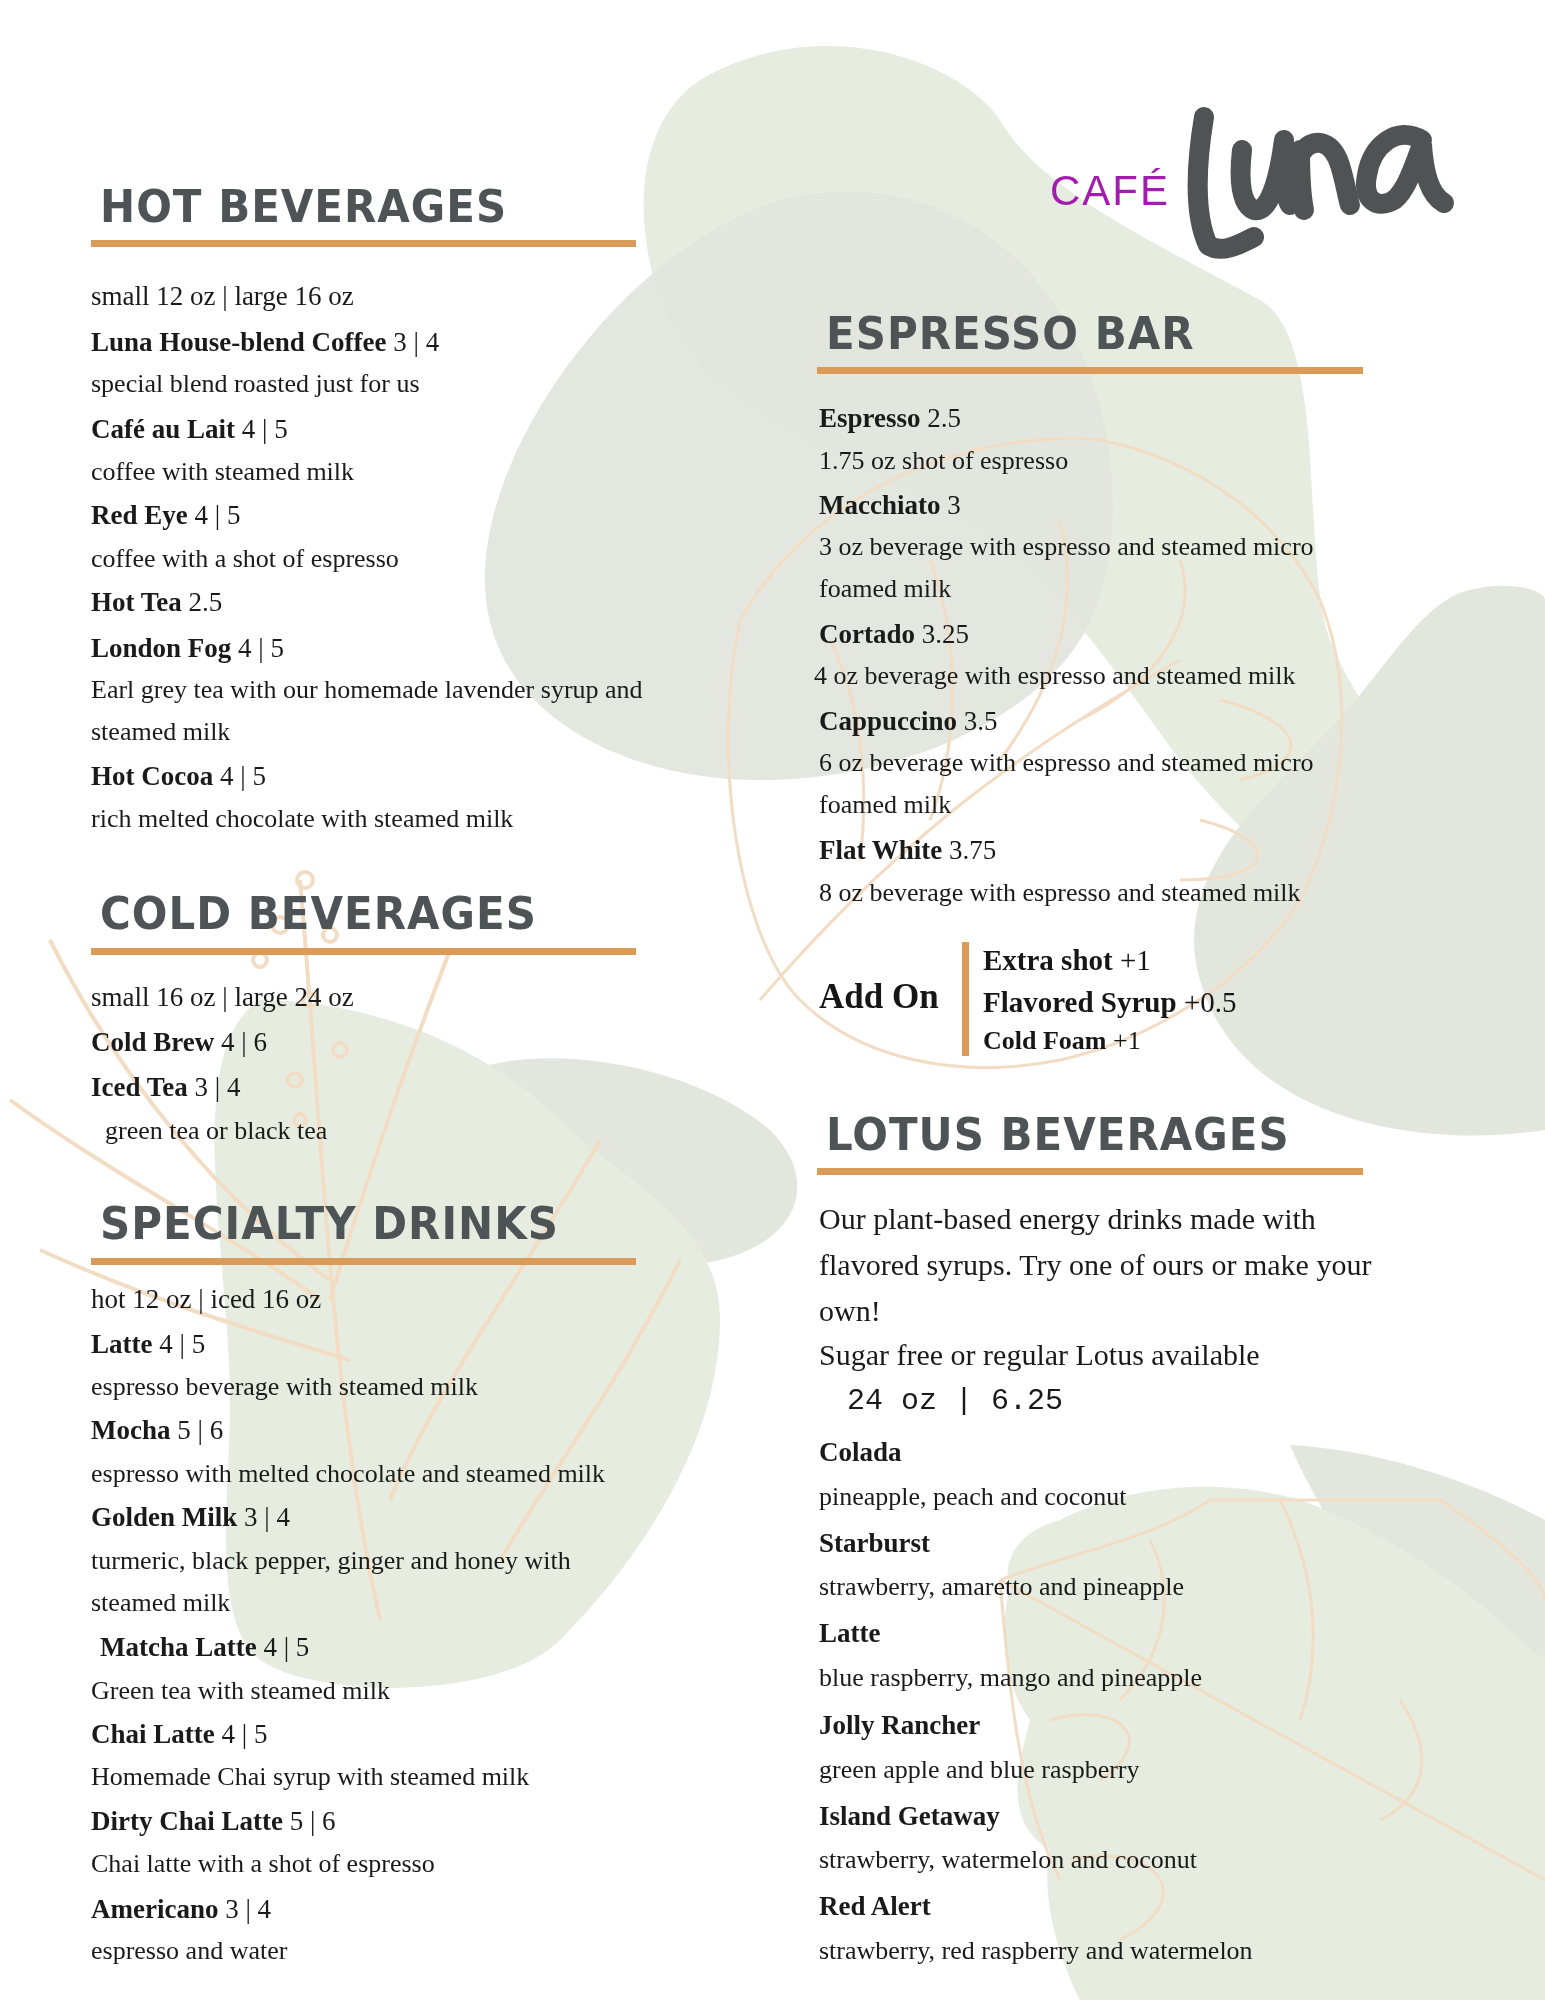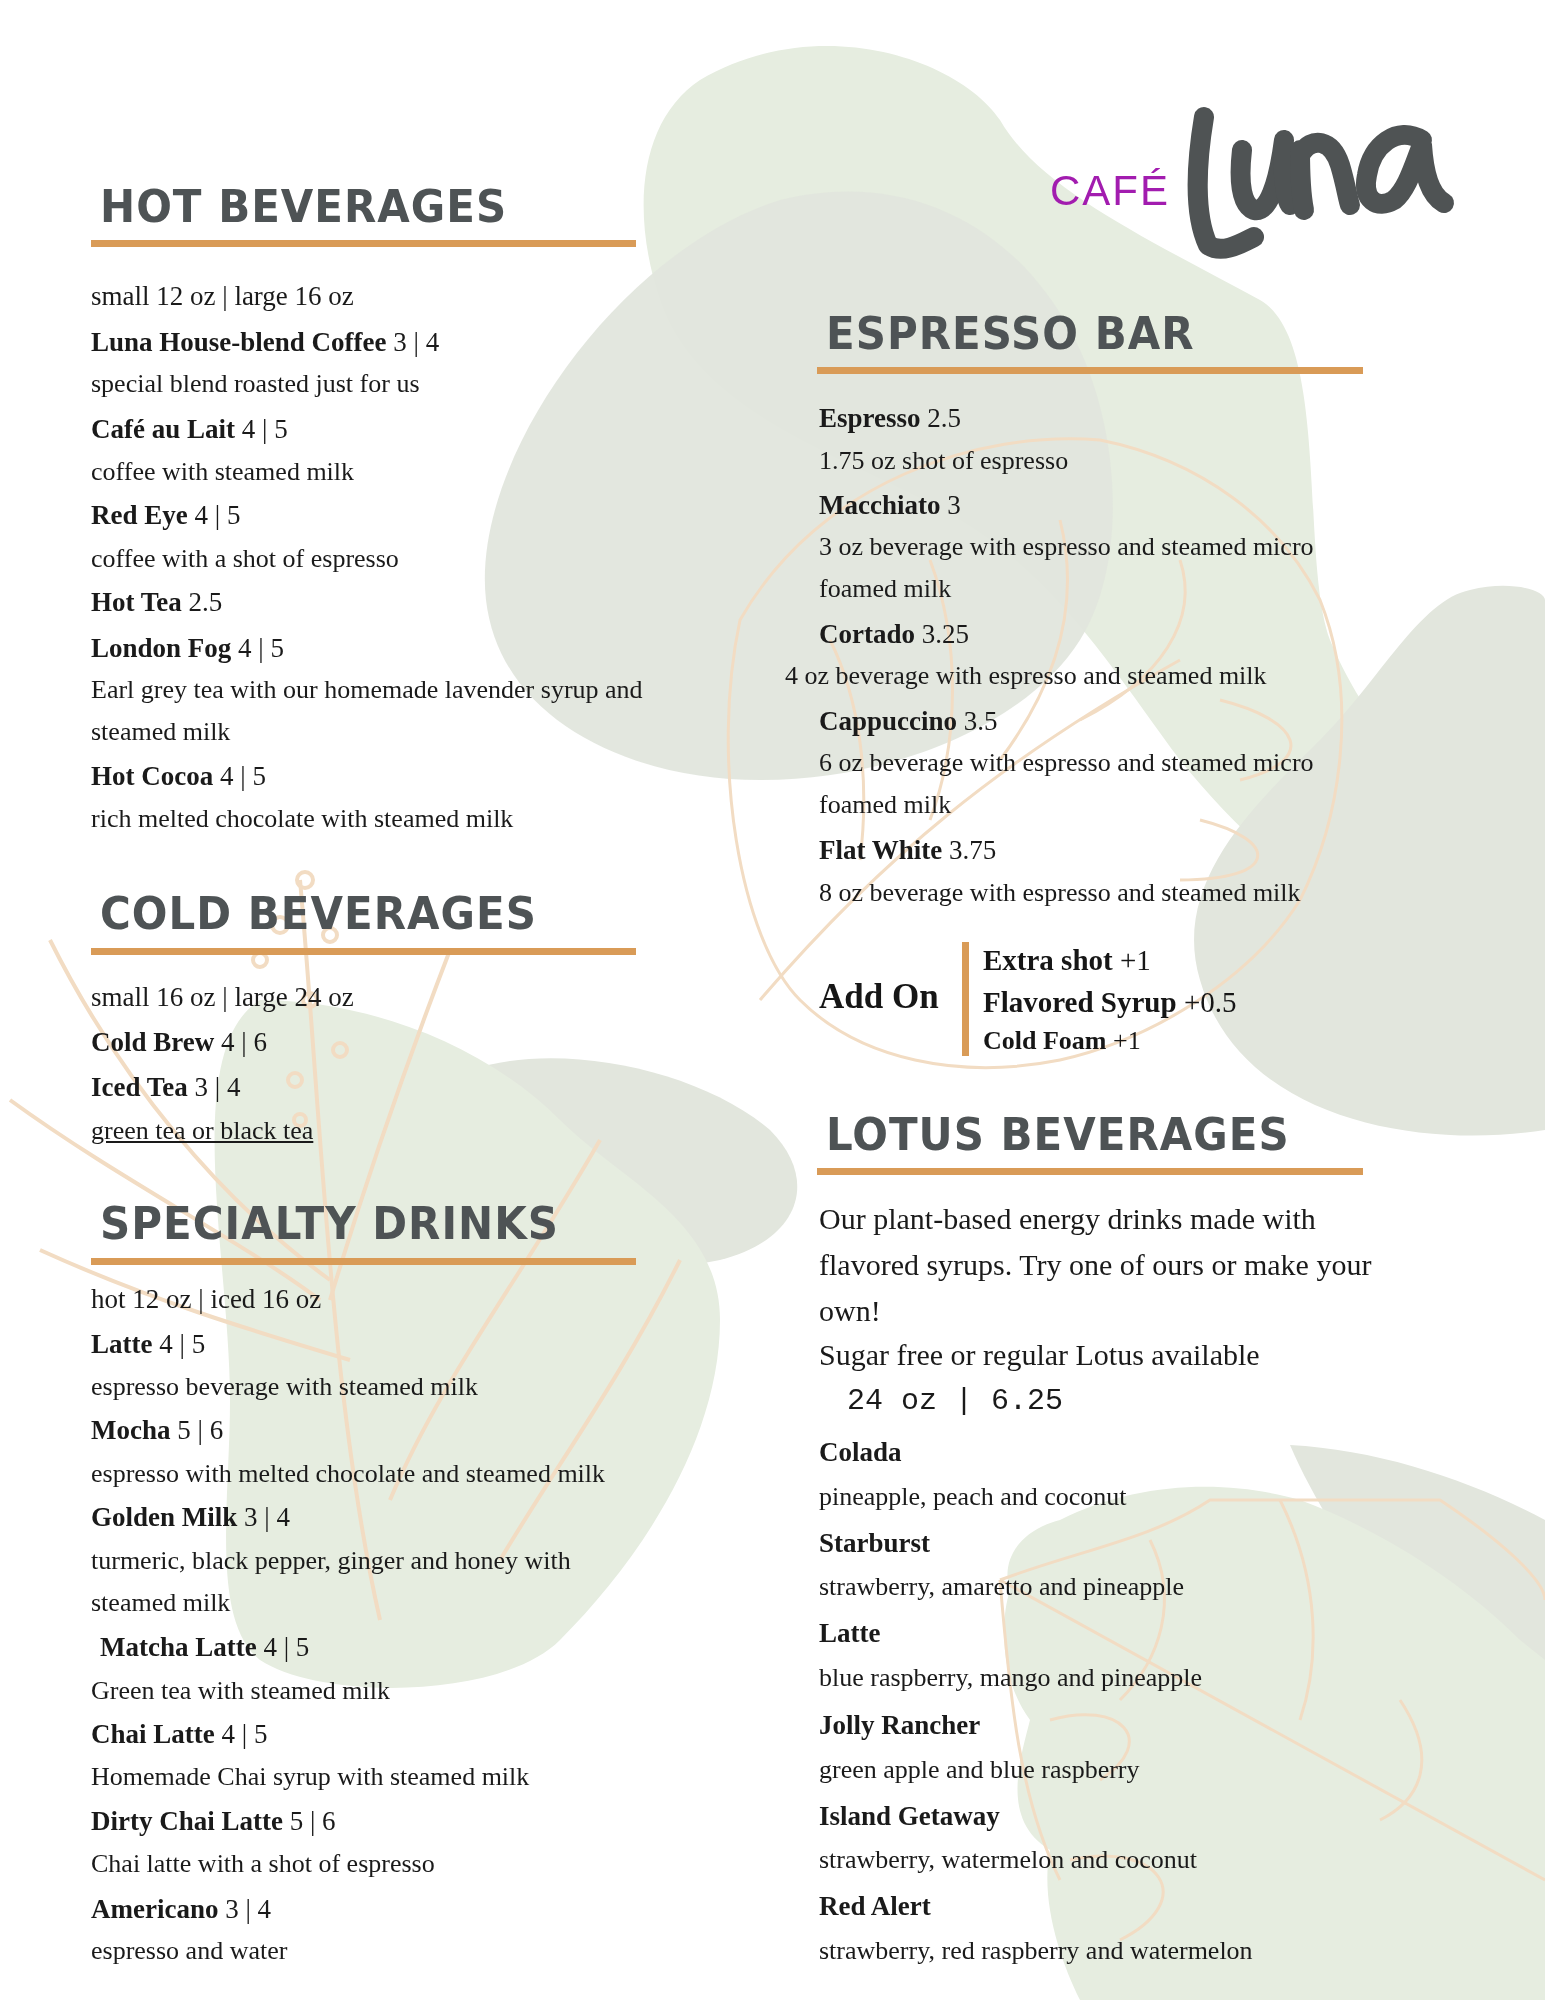--- a/index.html
+++ b/index.html
@@ -143,21 +143,21 @@
 
 <div class="line" style="left:91px; top:760px;"><span class="name">Hot Cocoa</span> <span>4 | 5</span></div>
 <div class="line desc" style="left:91px; top:803px;">rich melted chocolate with steamed milk</div>
 
 <div class="sec-title" style="left:100px; top:893px;">COLD BEVERAGES</div>
 <div class="sec-bar" style="left:91px; top:948px; width:545px;"></div>
 
 <div class="line" style="left:91px; top:981px;">small 16 oz | large 24 oz</div>
 <div class="line" style="left:91px; top:1026px;"><span class="name">Cold Brew</span> <span>4 | 6</span></div>
 <div class="line" style="left:91px; top:1071px;"><span class="name">Iced Tea</span> <span>3 | 4</span></div>
-<div class="line desc" style="left:91px; top:1115px;text-decoration:underline;">green tea or black tea</div>
+<div class="line desc" style="left:105px; top:1115px;">green tea or black tea</div>
 
 <div class="sec-title" style="left:100px; top:1203px;">SPECIALTY DRINKS</div>
 <div class="sec-bar" style="left:91px; top:1258px; width:545px;"></div>
 
 <div class="line" style="left:91px; top:1283px;">hot 12 oz | iced 16 oz</div>
 
 <div class="line" style="left:91px; top:1328px;"><span class="name">Latte</span> <span>4 | 5</span></div>
 <div class="line desc" style="left:91px; top:1371px;">espresso beverage with steamed milk</div>
 
 <div class="line" style="left:91px; top:1414px;"><span class="name">Mocha</span> <span>5 | 6</span></div>
@@ -183,21 +183,21 @@
 <div class="sec-bar" style="left:817px; top:367px; width:546px;"></div>
 
 <div class="line" style="left:819px; top:402px;"><span class="name">Espresso</span> <span>2.5</span></div>
 <div class="line desc" style="left:819px; top:445px;">1.75 oz shot of espresso</div>
 
 <div class="line" style="left:819px; top:489px;"><span class="name">Macchiato</span> <span>3</span></div>
 <div class="line desc" style="left:819px; top:531px;">3 oz beverage with espresso and steamed micro</div>
 <div class="line desc" style="left:819px; top:573px;">foamed milk</div>
 
 <div class="line" style="left:819px; top:618px;"><span class="name">Cortado</span> <span>3.25</span></div>
-<div class="line desc" style="left:785px; top:660px;">4 oz beverage with espresso and steamed milk</div>
+<div class="line desc" style="left:814px; top:660px;">4 oz beverage with espresso and steamed milk</div>
 
 <div class="line" style="left:819px; top:705px;"><span class="name">Cappuccino</span> <span>3.5</span></div>
 <div class="line desc" style="left:819px; top:747px;">6 oz beverage with espresso and steamed micro</div>
 <div class="line desc" style="left:819px; top:789px;">foamed milk</div>
 
 <div class="line" style="left:819px; top:834px;"><span class="name">Flat White</span> <span>3.75</span></div>
 <div class="line desc" style="left:819px; top:877px;">8 oz beverage with espresso and steamed milk</div>
 
 <div class="addon-label" style="left:819px; top:977px;">Add On</div>
 <div class="addon-divider" style="left:962px; top:942px; height:114px;"></div>

